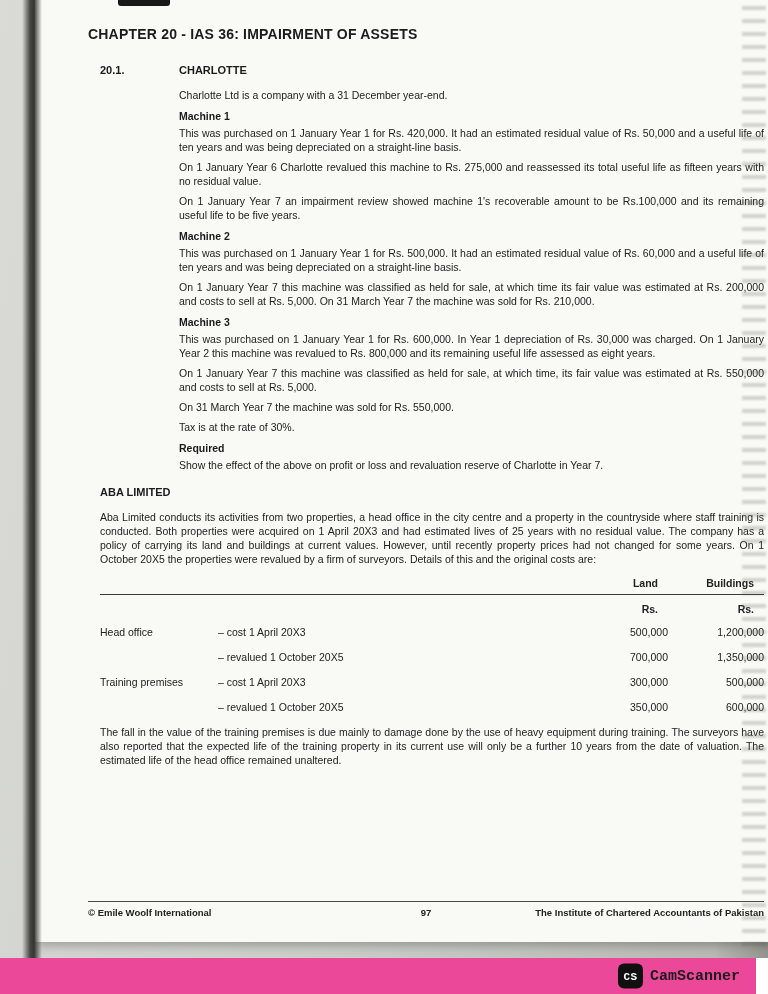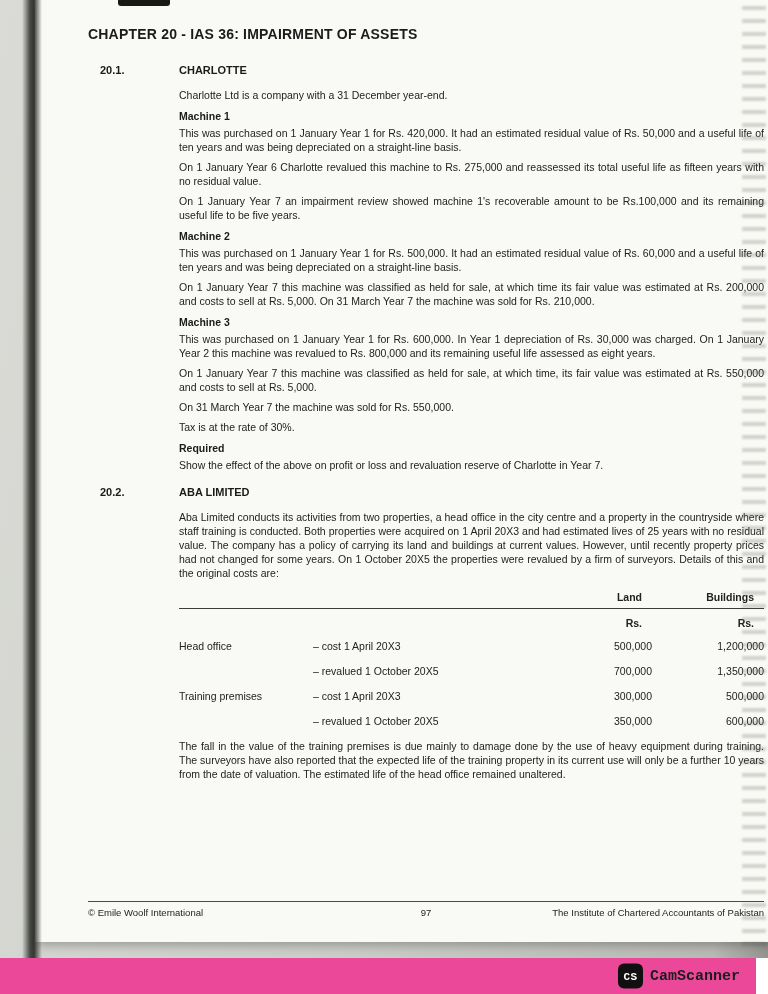--- a/index.html
+++ b/index.html
@@ -22,29 +22,29 @@
     display:flex; flex-direction:column;
   }
   .title { font-size:14px; font-weight:bold; letter-spacing:.2px; margin-bottom:22px; }
   .section { display:flex; margin-bottom:8px; }
   .sec-num { flex:0 0 79px; padding-left:12px; font-size:11px; font-weight:bold; }
   .sec-body { flex:1; min-width:0;margin-left:12px; }
   .sec-heading { font-size:11px; font-weight:bold; margin-bottom:12px; }
   .body { font-size:10.5px; line-height:14px; text-align:justify; margin-bottom:6px; color:#222; }
   .subhead { font-size:10.5px; font-weight:bold; margin:8px 0 4px; }
   .qtable { margin:10px 0 10px; font-size:10.5px; color:#222; }
-  .trow { display:grid; grid-template-columns:118px 200px 1fr 96px; line-height:14px;gap:16px; }
+  .trow { display:grid; grid-template-columns:118px 200px 1fr 96px; line-height:14px; }
   .drow { margin-bottom:11px; }
   .colhead { font-weight:bold; text-align:right; padding-right:10px; }
   .num { text-align:right; }
   .rule { border-top:1px solid #3a3a3a; margin:4px 0 7px; }
   .unit-row { margin-bottom:9px; }
   .footer {
     margin-top:auto; border-top:1px solid #4a4a4a; padding-top:5px;
-    display:flex; align-items:flex-start; font-size:9.5px; color:#222;
+    display:flex; align-items:flex-start; font-size:9.5px; color:#222;font-weight:bold;
   }
   .f-left { flex:1; }
   .f-center { width:60px; text-align:center; }
   .f-right { flex:1; text-align:right; }
   .spine {
     position:absolute; left:22px; top:0; width:20px; height:100%; z-index:5;
     background:linear-gradient(to right, rgba(25,25,22,0) 0%, rgba(25,25,22,.75) 40%, rgba(25,25,22,.85) 60%, rgba(25,25,22,0) 100%);
   }
   .artifact-top {
     position:absolute; left:118px; top:0; width:52px; height:6px; z-index:6;
@@ -96,21 +96,20 @@
         <p class="body">On 1 January Year 7 this machine was classified as held for sale, at which time, its fair value was estimated at Rs. 550,000 and costs to sell at Rs. 5,000.</p>
         <p class="body">On 31 March Year 7 the machine was sold for Rs. 550,000.</p>
         <p class="body">Tax is at the rate of 30%.</p>
 
         <div class="subhead">Required</div>
         <p class="body">Show the effect of the above on profit or loss and revaluation reserve of Charlotte in Year 7.</p>
       </div>
     </div>
 
     <div class="section">
-      <div class="sec-num">20.2.</div>
       <div class="sec-body">
         <div class="sec-heading">ABA LIMITED</div>
         <p class="body">Aba Limited conducts its activities from two properties, a head office in the city centre and a property in the countryside where staff training is conducted. Both properties were acquired on 1 April 20X3 and had estimated lives of 25 years with no residual value. The company has a policy of carrying its land and buildings at current values. However, until recently property prices had not changed for some years. On 1 October 20X5 the properties were revalued by a firm of surveyors. Details of this and the original costs are:</p>
 
         <div class="qtable">
           <div class="trow">
             <div></div>
             <div></div>
             <div class="colhead">Land</div>
             <div class="colhead">Buildings</div>

